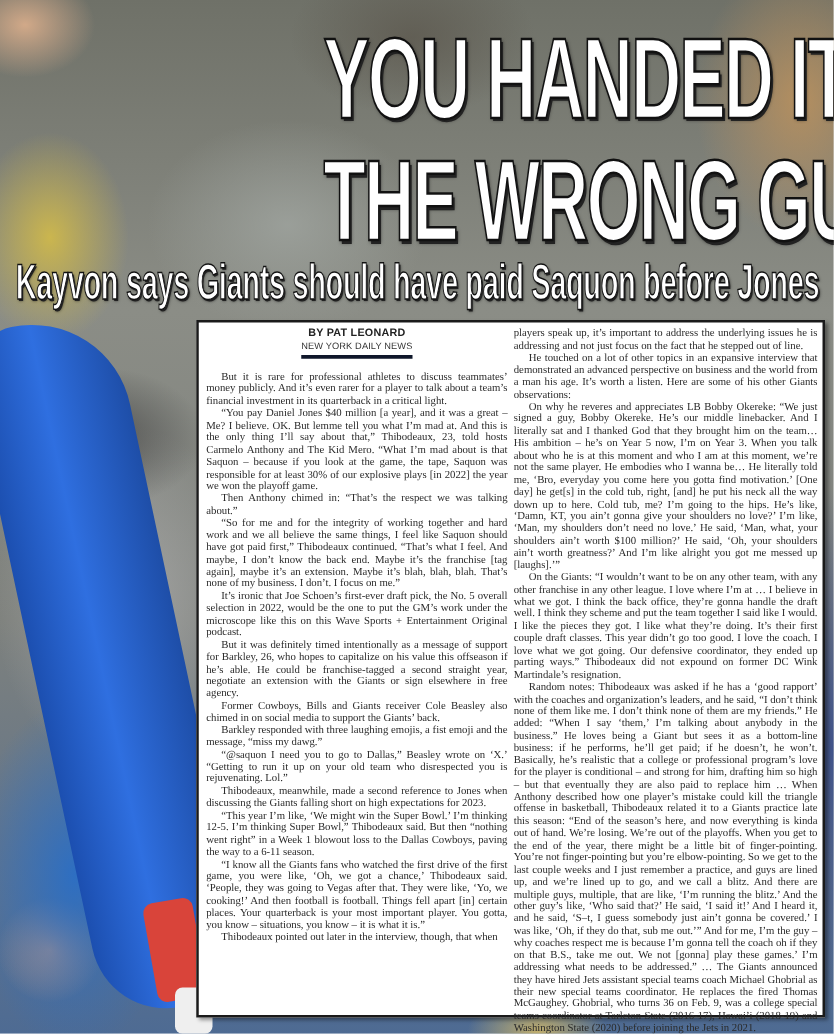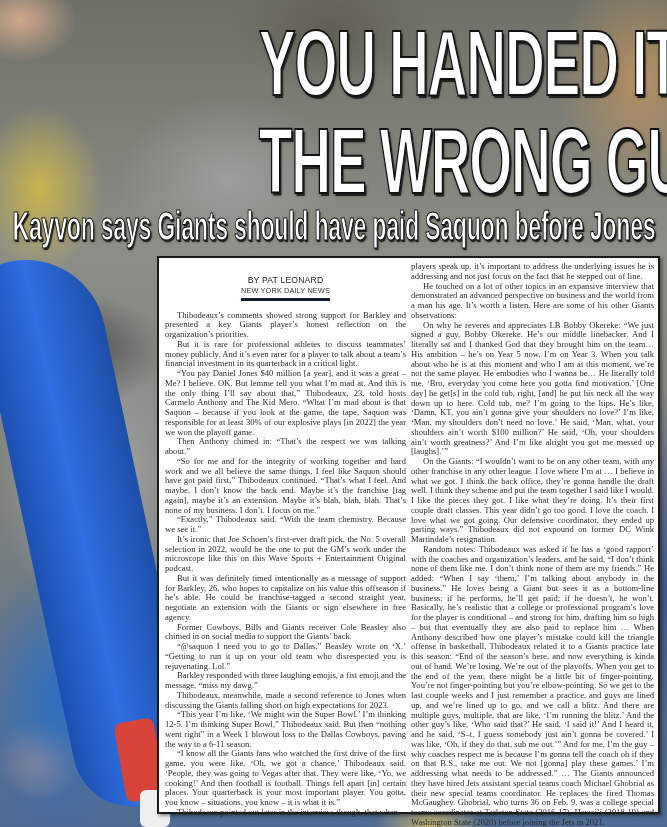--- a/index.html
+++ b/index.html
@@ -72,23 +72,23 @@
       position: absolute; top: 4px; bottom: 4px;
       font-size: 8.6px; line-height: 9.75px; color: #2a2a2a;
       text-align: justify; hyphens: auto;
     }
     .col-left { left: 6px; width: 241px; }
     .col-right { left: 252px; width: 243px; }
     .byline {
       text-align: center; margin-bottom: 10px;
     }
     .byline .author {
-      font-family: "Liberation Sans", sans-serif; font-weight: 400;
+      font-family: "Liberation Sans", sans-serif; font-weight: 700;
       font-size: 8.6px; color: #222; letter-spacing: 0.2px; display: block;
-      margin-top: 14px;
+      margin-top: 0;
     }
     .byline .outlet {
       font-family: "Liberation Sans", sans-serif; font-size: 7.4px; color: #333;
       display: inline-block; padding-bottom: 2px; border-bottom: 3px solid #0f172a;
       letter-spacing: 0.1px;
     }
     .col p { margin: 0; text-indent: 12px; }
     .col p.cont { text-indent: 0; }
   </style>
 </head>
@@ -104,31 +104,29 @@
   <span class="line">THE WRONG GUY!</span>
 </h1>
 <h2 class="subhead" style="margin:0;">Kayvon says Giants should have paid Saquon before Jones</h2>
 
 <article class="article-box">
   <div class="col col-left">
     <div class="byline">
       <span class="author">BY PAT LEONARD</span>
       <span class="outlet">NEW YORK DAILY NEWS</span>
     </div>
-    <p>Thibodeaux’s comments showed strong support for Barkley and presented a key Giants player’s honest reflection on the organization’s priorities.</p>
     <p>But it is rare for professional athletes to discuss teammates’ money publicly. And it’s even rarer for a player to talk about a team’s financial investment in its quarterback in a critical light.</p>
     <p>“You pay Daniel Jones $40 million [a year], and it was a great – Me? I believe. OK. But lemme tell you what I’m mad at. And this is the only thing I’ll say about that,” Thibodeaux, 23, told hosts Carmelo Anthony and The Kid Mero. “What I’m mad about is that Saquon – because if you look at the game, the tape, Saquon was responsible for at least 30% of our explosive plays [in 2022] the year we won the playoff game.</p>
     <p>Then Anthony chimed in: “That’s the respect we was talking about.”</p>
     <p>“So for me and for the integrity of working together and hard work and we all believe the same things, I feel like Saquon should have got paid first,” Thibodeaux continued. “That’s what I feel. And maybe, I don’t know the back end. Maybe it’s the franchise [tag again], maybe it’s an extension. Maybe it’s blah, blah, blah. That’s none of my business. I don’t. I focus on me.”</p>
-    <p>“Exactly,” Thibodeaux said. “With the team chemistry. Because we see it.”</p>
     <p>It’s ironic that Joe Schoen’s first-ever draft pick, the No. 5 overall selection in 2022, would be the one to put the GM’s work under the microscope like this on this Wave Sports + Entertainment Original podcast.</p>
     <p>But it was definitely timed intentionally as a message of support for Barkley, 26, who hopes to capitalize on his value this offseason if he’s able. He could be franchise-tagged a second straight year, negotiate an extension with the Giants or sign elsewhere in free agency.</p>
     <p>Former Cowboys, Bills and Giants receiver Cole Beasley also chimed in on social media to support the Giants’ back.</p>
+    <p>Barkley responded with three laughing emojis, a fist emoji and the message, “miss my dawg.”</p>
     <p>“@saquon I need you to go to Dallas,” Beasley wrote on ‘X.’ “Getting to run it up on your old team who disrespected you is rejuvenating. Lol.”</p>
-    <p>Barkley responded with three laughing emojis, a fist emoji and the message, “miss my dawg.”</p>
     <p>Thibodeaux, meanwhile, made a second reference to Jones when discussing the Giants falling short on high expectations for 2023.</p>
     <p>“This year I’m like, ‘We might win the Super Bowl.’ I’m thinking 12-5. I’m thinking Super Bowl,” Thibodeaux said. But then “nothing went right” in a Week 1 blowout loss to the Dallas Cowboys, paving the way to a 6-11 season.</p>
     <p>“I know all the Giants fans who watched the first drive of the first game, you were like, ‘Oh, we got a chance,’ Thibodeaux said. ‘People, they was going to Vegas after that. They were like, ‘Yo, we cooking!’ And then football is football. Things fell apart [in] certain places. Your quarterback is your most important player. You gotta, you know – situations, you know – it is what it is.”</p>
     <p>Thibodeaux pointed out later in the interview, though, that when</p>
   </div>
   <div class="col col-right">
     <p class="cont">players speak up, it’s important to address the underlying issues he is addressing and not just focus on the fact that he stepped out of line.</p>
     <p>He touched on a lot of other topics in an expansive interview that demonstrated an advanced perspective on business and the world from a man his age. It’s worth a listen. Here are some of his other Giants observations:</p>
     <p>On why he reveres and appreciates LB Bobby Okereke: “We just signed a guy, Bobby Okereke. He’s our middle linebacker. And I literally sat and I thanked God that they brought him on the team… His ambition – he’s on Year 5 now, I’m on Year 3. When you talk about who he is at this moment and who I am at this moment, we’re not the same player. He embodies who I wanna be… He literally told me, ‘Bro, everyday you come here you gotta find motivation.’ [One day] he get[s] in the cold tub, right, [and] he put his neck all the way down up to here. Cold tub, me? I’m going to the hips. He’s like, ‘Damn, KT, you ain’t gonna give your shoulders no love?’ I’m like, ‘Man, my shoulders don’t need no love.’ He said, ‘Man, what, your shoulders ain’t worth $100 million?’ He said, ‘Oh, your shoulders ain’t worth greatness?’ And I’m like alright you got me messed up [laughs].’”</p>
     <p>On the Giants: “I wouldn’t want to be on any other team, with any other franchise in any other league. I love where I’m at … I believe in what we got. I think the back office, they’re gonna handle the draft well. I think they scheme and put the team together I said like I would. I like the pieces they got. I like what they’re doing. It’s their first couple draft classes. This year didn’t go too good. I love the coach. I love what we got going. Our defensive coordinator, they ended up parting ways.” Thibodeaux did not expound on former DC Wink Martindale’s resignation.</p>

